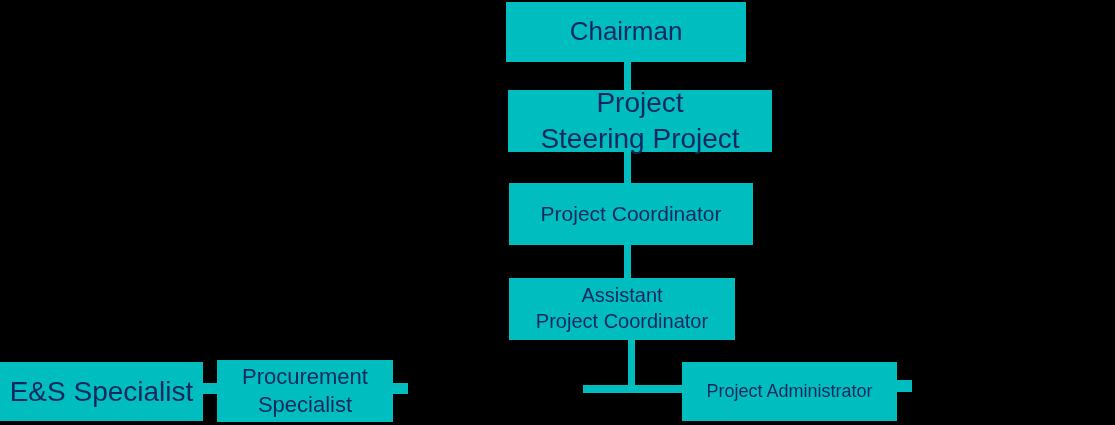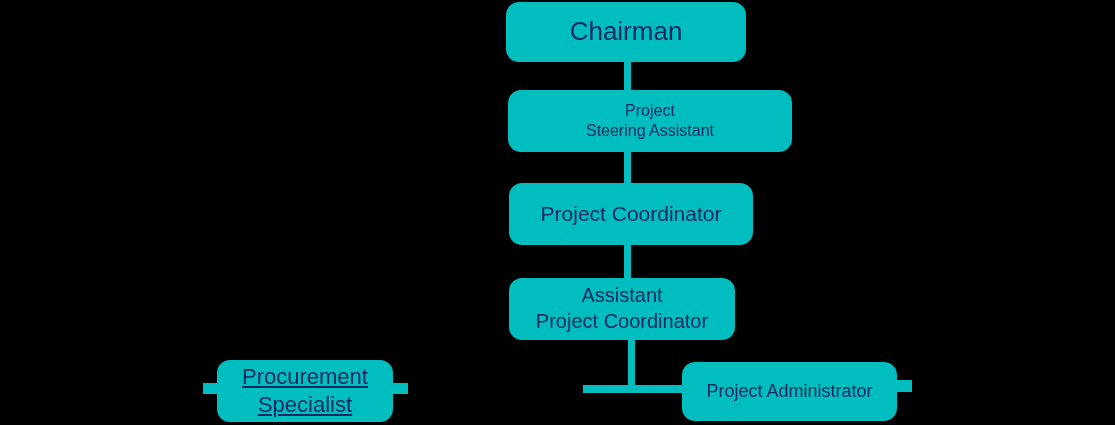--- a/index.html
+++ b/index.html
@@ -20,34 +20,33 @@
     background: var(--box, #00bdbf);
     color: var(--txt, #12285e);
     display: flex;
     flex-direction: column;
     align-items: center;
     justify-content: center;
     text-align: center;
     line-height: 1.28;
     box-sizing: border-box;
     padding: 2px 4px;
-    border-radius: 13px;
   }
   .conn {
     position: absolute;
     background: var(--box, #00bdbf);
   }
   
   .n-chairman    { left: 506px; top: 2px;   width: 240px; height: 60px; font-size: 26px; }
-  .n-steering    { left: 508px; top: 90px;  width: 284px; height: 62px; font-size: 16px; }
+  .n-steering    { left: 508px; top: 90px;  width: 264px; height: 62px; font-size: 28px; }
   .n-coordinator { left: 509px; top: 183px; width: 244px; height: 62px; font-size: 21px; }
   .n-assistant   { left: 509px; top: 278px; width: 226px; height: 62px; font-size: 20px; }
   
   .n-es          { left: 0;     top: 362px; width: 203px; height: 59px; font-size: 28px; }
-  .n-procurement { left: 217px; top: 360px; width: 176px; height: 62px; font-size: 22px; text-decoration: underline; }
+  .n-procurement { left: 217px; top: 360px; width: 176px; height: 62px; font-size: 22px; }
   .n-fm          { left: 408px; top: 362px; width: 175px; height: 58px; font-size: 22px; }
   .n-systems     { left: 682px; top: 362px; width: 215px; height: 59px; font-size: 18px; }
   .n-grant       { left: 912px; top: 362px; width: 203px; height: 59px; font-size: 18px; }
   
   .c-v1 { left: 624px; top: 62px;  width: 7px;  height: 28px; }
   .c-v2 { left: 624px; top: 152px; width: 7px;  height: 31px; }
   .c-v3 { left: 624px; top: 245px; width: 7px;  height: 33px; }
   .c-v4 { left: 628px; top: 340px; width: 7px;  height: 51px; }
   .c-h1 { left: 203px; top: 383px; width: 14px; height: 11px; }
   .c-h2 { left: 393px; top: 383px; width: 15px; height: 11px; }
@@ -67,32 +66,35 @@
   <div class="conn c-h2"></div>
   <div class="conn c-h3"></div>
   <div class="conn c-h4"></div>
 
   <div class="node n-chairman">
     <span>Chairman</span>
   </div>
 
   <div class="node n-steering">
     <span>Project</span>
-    <span>Steering Assistant</span>
+    <span>Steering Project</span>
   </div>
 
   <div class="node n-coordinator">
     <span>Project Coordinator</span>
   </div>
 
   <div class="node n-assistant">
     <span>Assistant</span>
     <span>Project Coordinator</span>
   </div>
 
+  <div class="node n-es">
+    <span>E&amp;S Specialist</span>
+  </div>
 
   <div class="node n-procurement">
     <span>Procurement</span>
     <span>Specialist</span>
   </div>
 
 
   <div class="node n-systems">
     <span>Project Administrator</span>
   </div>

